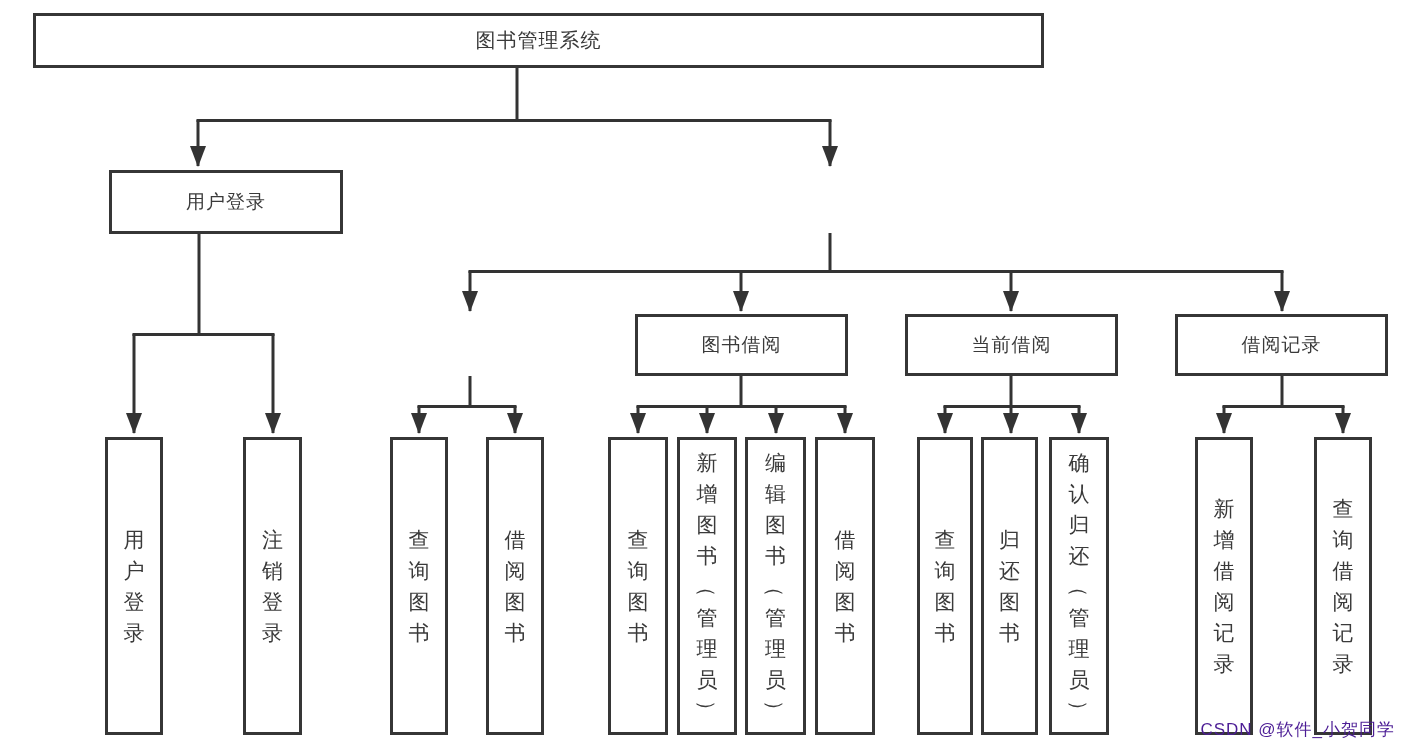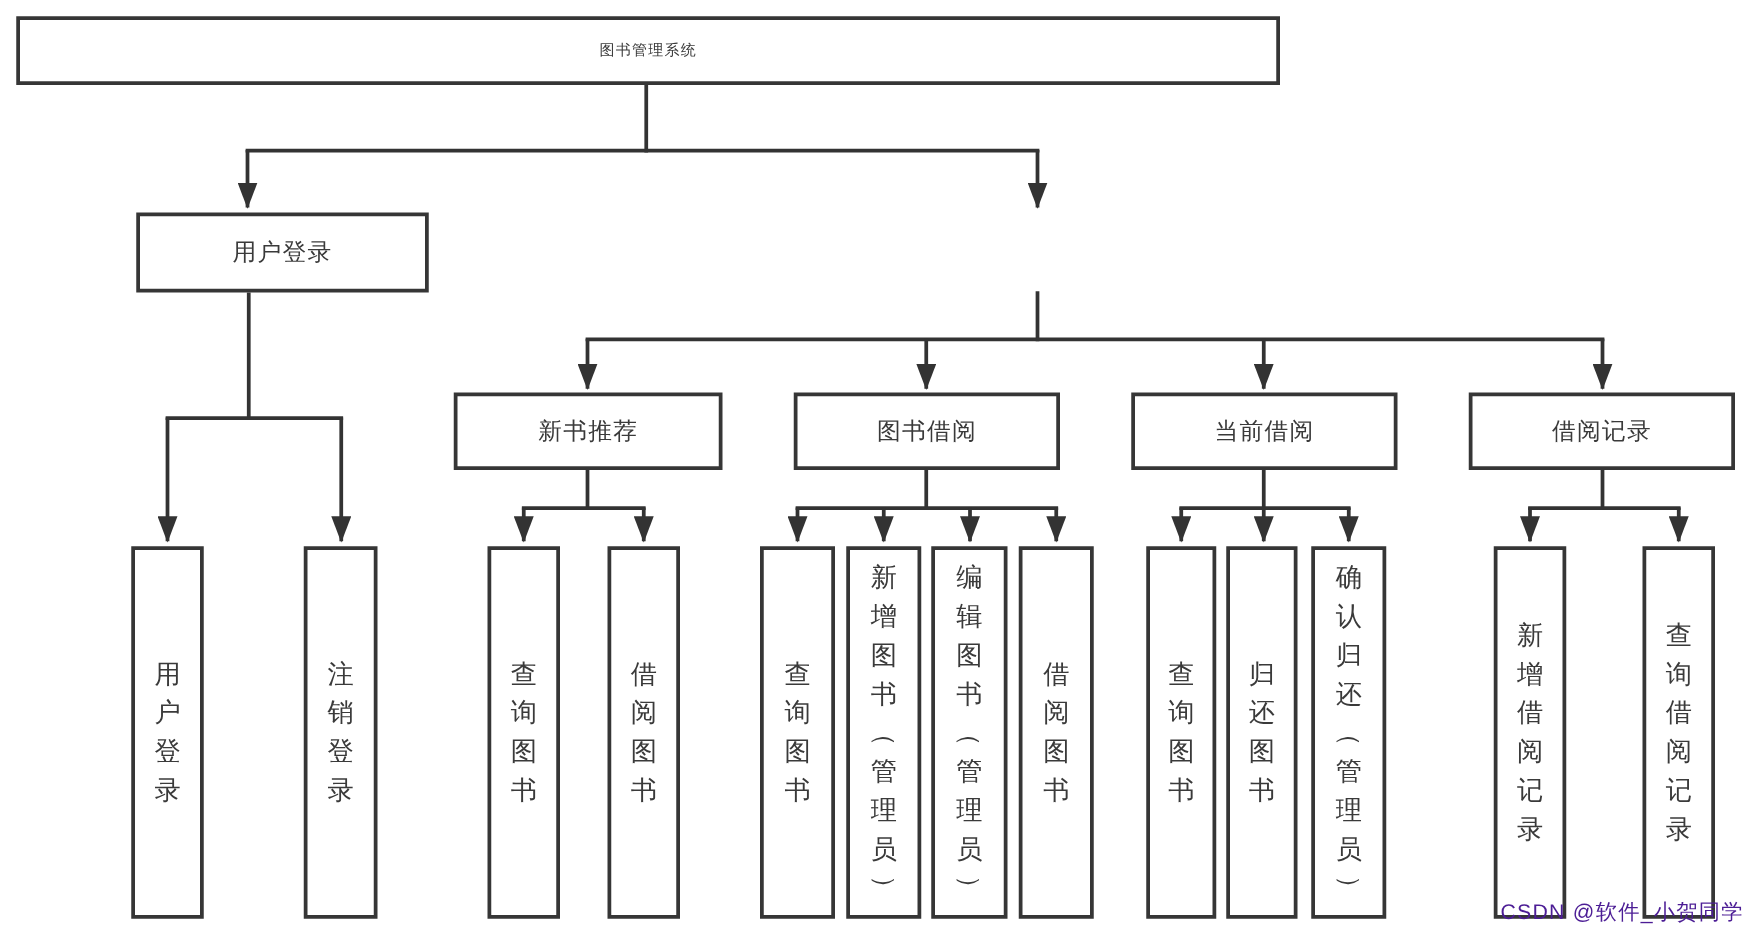--- a/index.html
+++ b/index.html
@@ -17,21 +17,21 @@
     position: absolute;
     box-sizing: border-box;
     border: 3px solid #363636;
     background: #ffffff;
     color: #3a3a3a;
     display: flex;
     align-items: center;
     justify-content: center;
   }
   .hnode { font-size: 19px; letter-spacing: 1px; white-space: nowrap; }
-  .root-node { font-size: 12px; }
+  .root-node { font-size: 20px; margin-left: 20px; }
   .vnode { flex-direction: column; }
   .vchar { display: block; height: 31px; line-height: 31px; width: 100%; text-align: center; font-size: 21px; }
   .vchar.rot { transform: rotate(90deg); }
   .watermark {
     position: absolute;
     right: 10px;
     bottom: 6px;
     font-size: 17px;
     color: #4c1d95;
     letter-spacing: 1px;
@@ -102,21 +102,20 @@
       <line x1="1224" y1="406.5" x2="1343" y2="406.5" stroke-linecap="square"></line>
       <line x1="1224" y1="406" x2="1224" y2="433" marker-end="url(#arrow)"></line>
       <line x1="1343" y1="406" x2="1343" y2="433" marker-end="url(#arrow)"></line>
     </g>
   </svg>
 
   <div class="node hnode root-node" style="left:13px; top:13px; width:1011px; height:55px;">图书管理系统</div>
 
   <div class="node hnode" style="left:82px; top:170px; width:234px; height:64px;margin-left:27px;">用户登录</div>
 
-  <div class="node hnode" style="left:363px; top:314px; width:215px; height:62px;">新书推荐</div>
   <div class="node hnode" style="left:635px; top:314px; width:213px; height:62px;">图书借阅</div>
   <div class="node hnode" style="left:905px; top:314px; width:213px; height:62px;">当前借阅</div>
   <div class="node hnode" style="left:1175px; top:314px; width:213px; height:62px;">借阅记录</div>
 
   <div class="node vnode vtext" style="left:105px; top:437px; width:58px; height:298px;">
       <span class="vchar">用</span>
       <span class="vchar">户</span>
       <span class="vchar">登</span>
       <span class="vchar">录</span>
     </div>

